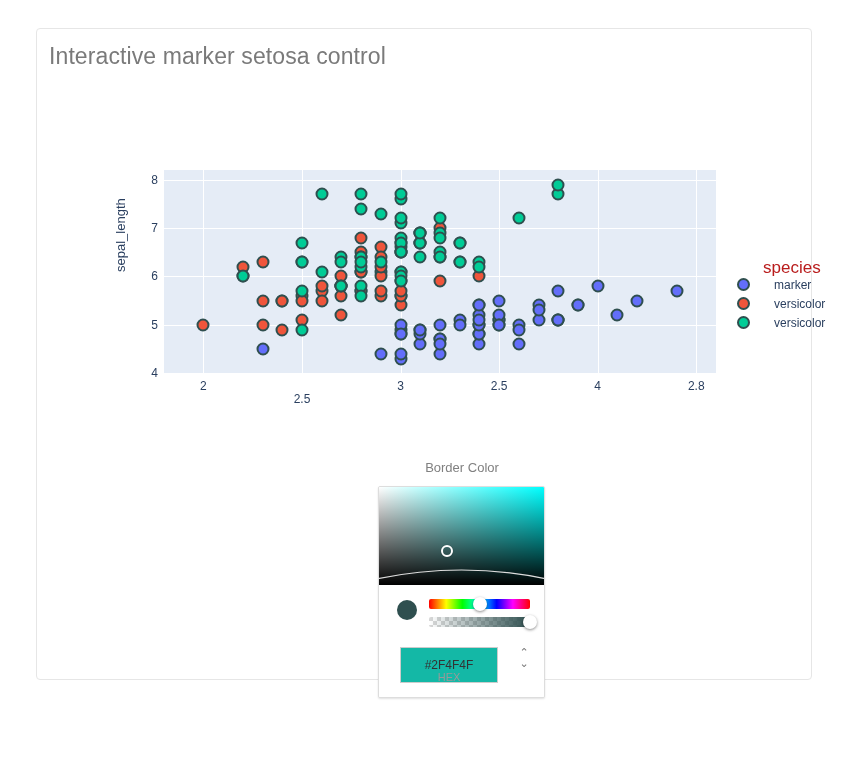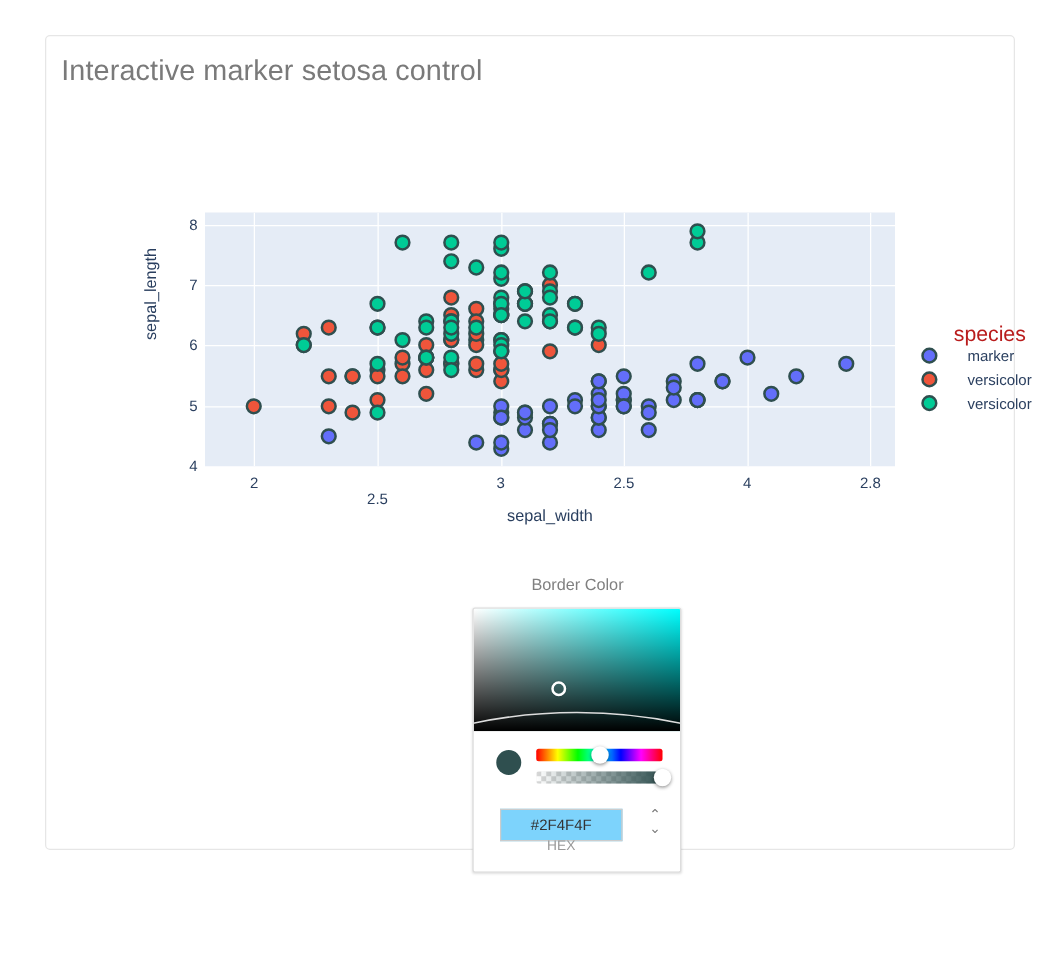--- a/index.html
+++ b/index.html
@@ -228,23 +228,23 @@
     border-radius: 50%;
     background: #ffffff;
     box-shadow: 0 1px 3px rgba(0,0,0,0.45);
     transform: translate(-50%, -50%);
   }
   .hex-input {
     position: absolute;
     left: 21px;
     top: 62px;
     width: 98px;
-    height: 26px;
+    height: 36px;
     border: 1px solid #cccccc;
-    background: #7dd3fc;
+    background: #14b8a6;
     font-size: 12px;
     color: #333333;
     text-align: center;
     line-height: 19px;
     box-sizing: border-box;
     padding: 0;
     font-family: "Liberation Sans", sans-serif;
   }
   .hex-caption {
     position: absolute;
@@ -456,21 +456,20 @@
         </div>
       <div id="xtick-holder">
           <div class="xtick" style="left: 166.429px; top: 265px;">2</div>
           <div class="xtick" style="left: 265px; top: 278px;">2.5</div>
           <div class="xtick" style="left: 363.571px; top: 265px;">3</div>
           <div class="xtick" style="left: 462.143px; top: 265px;">2.5</div>
           <div class="xtick" style="left: 560.714px; top: 265px;">4</div>
           <div class="xtick" style="left: 659.286px; top: 265px;">2.8</div>
         </div>
       <div class="ylabel">sepal_length</div>
-      <div class="xlabel">sepal_width</div>
       <div class="legend-title">species</div>
       <div id="legend-holder">
           <div class="legend-item" style="top: 164px;"><span class="legend-swatch" style="background: rgb(99, 110, 250); border-color: rgb(47, 79, 79);"></span><span>marker</span></div>
           <div class="legend-item" style="top: 183px;"><span class="legend-swatch" style="background: rgb(239, 85, 59); border-color: rgb(47, 79, 79);"></span><span>versicolor</span></div>
           <div class="legend-item" style="top: 202px;"><span class="legend-swatch" style="background: rgb(0, 204, 150); border-color: rgb(47, 79, 79);"></span><span>versicolor</span></div>
         </div>
     </div>
 
     <div class="picker-label">Border Color</div>
 

